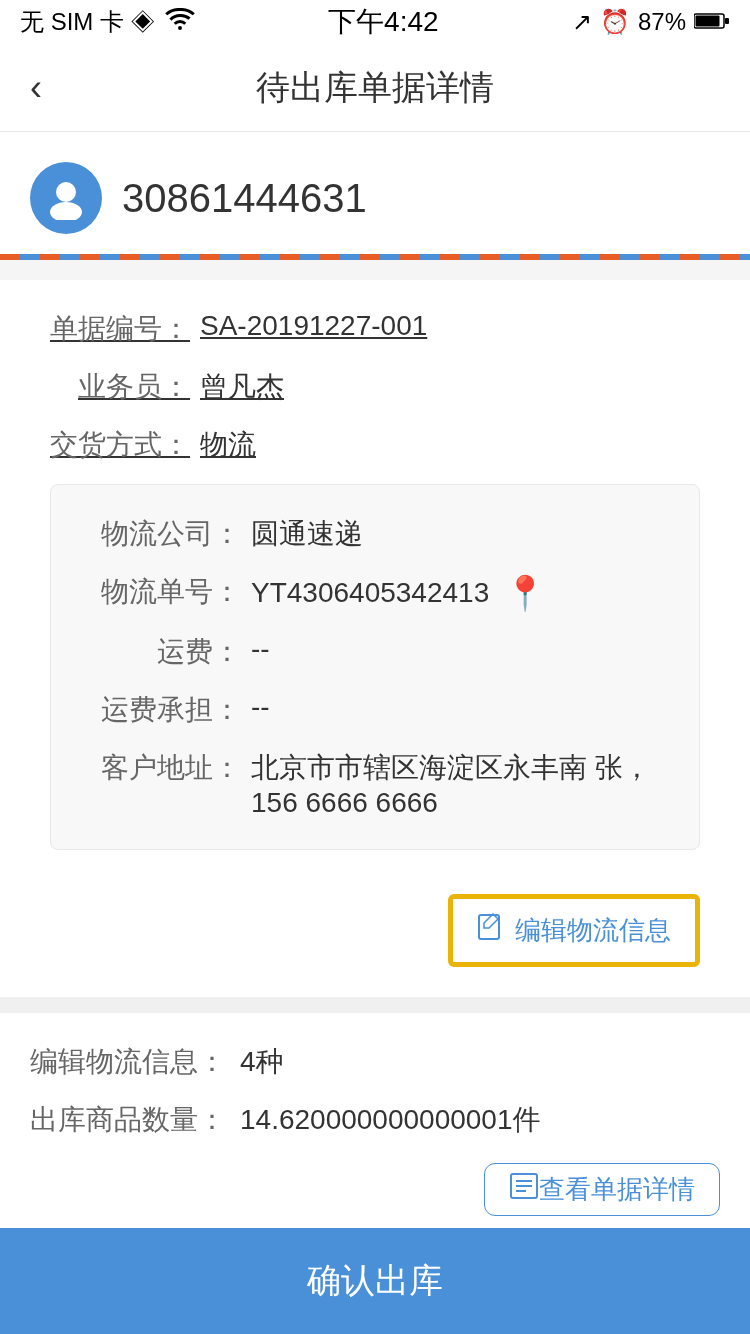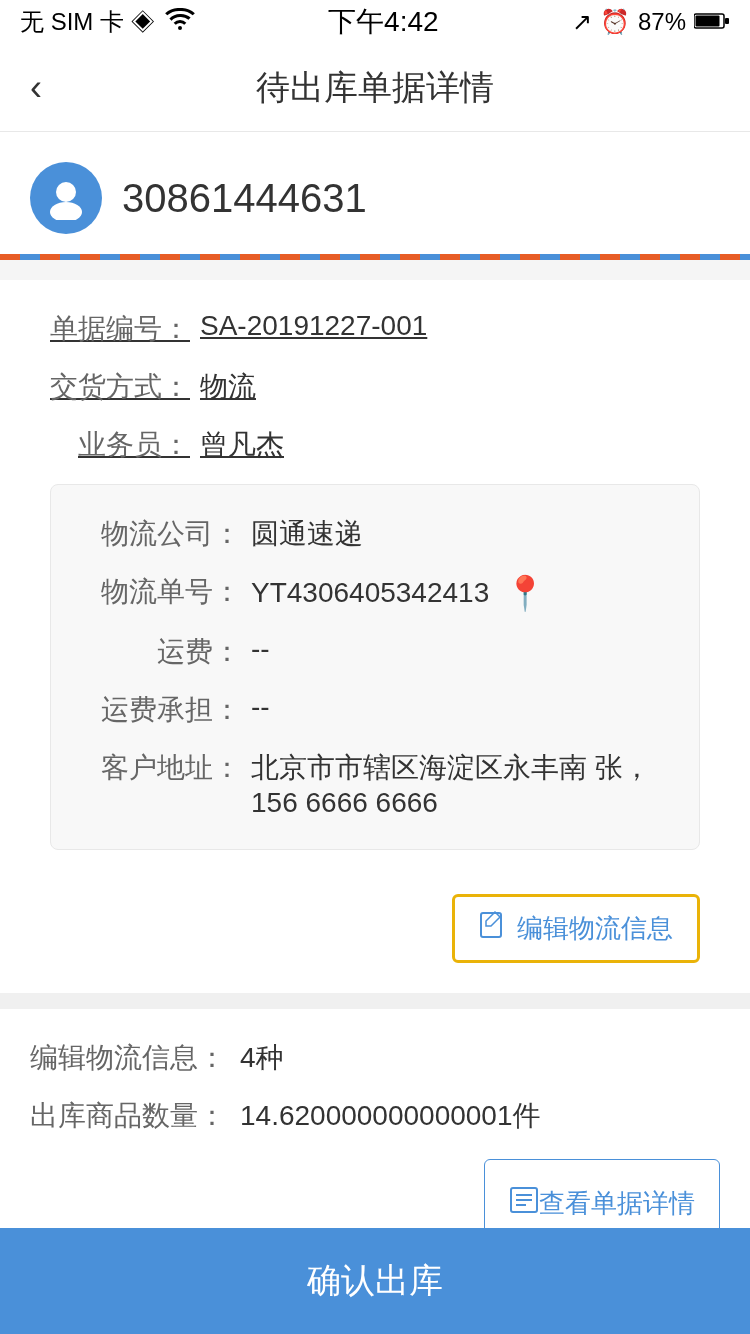--- a/index.html
+++ b/index.html
@@ -152,21 +152,21 @@
     }
 
     
     .edit-logistics-btn {
       display: flex;
       justify-content: flex-end;
       padding: 20px 20px 0;
       background: #fff;
     }
     .btn-edit {
-      border: 3px solid #eab308;
+      border: 5px solid #eab308;
       color: #4a90d9;
       background: #fff;
       border-radius: 6px;
       padding: 14px 24px;
       font-size: 26px;
       display: flex;
       align-items: center;
       gap: 10px;
       cursor: pointer;
     }
@@ -203,22 +203,22 @@
     .view-detail-btn {
       display: flex;
       justify-content: flex-end;
       padding: 20px 20px 0;
       background: #fff;
     }
     .btn-view {
       border: 1px solid #4a90d9;
       color: #4a90d9;
       background: #fff;
-      border-radius: 6px;
-      padding: 26px 24px;
+      border-radius: 11px;
+      padding: 8px 24px;
       font-size: 26px;
       display: flex;
       align-items: center;
       cursor: pointer;
     }
 
     
     .bottom-bar {
       position: fixed;
       bottom: 0;
@@ -283,26 +283,26 @@
   </div>
 
   <div class="dashed-separator"></div>
 
   <div class="info-section">
     <div class="info-row">
       <span class="info-label">单据编号：</span>
       <span class="info-value">SA-20191227-001</span>
     </div>
     <div class="info-row">
+      <span class="info-label">业务员：</span>
+      <span class="info-value">曾凡杰</span>
+    </div>
+    <div class="info-row">
       <span class="info-label">交货方式：</span>
       <span class="info-value">物流</span>
-    </div>
-    <div class="info-row">
-      <span class="info-label">业务员：</span>
-      <span class="info-value">曾凡杰</span>
     </div>
 
     <div class="logistics-section">
       <div class="logistics-row">
         <span class="logistics-label">物流公司：</span>
         <span class="logistics-value">圆通速递</span>
       </div>
       <div class="logistics-row">
         <span class="logistics-label">物流单号：</span>
         <span class="logistics-value">

